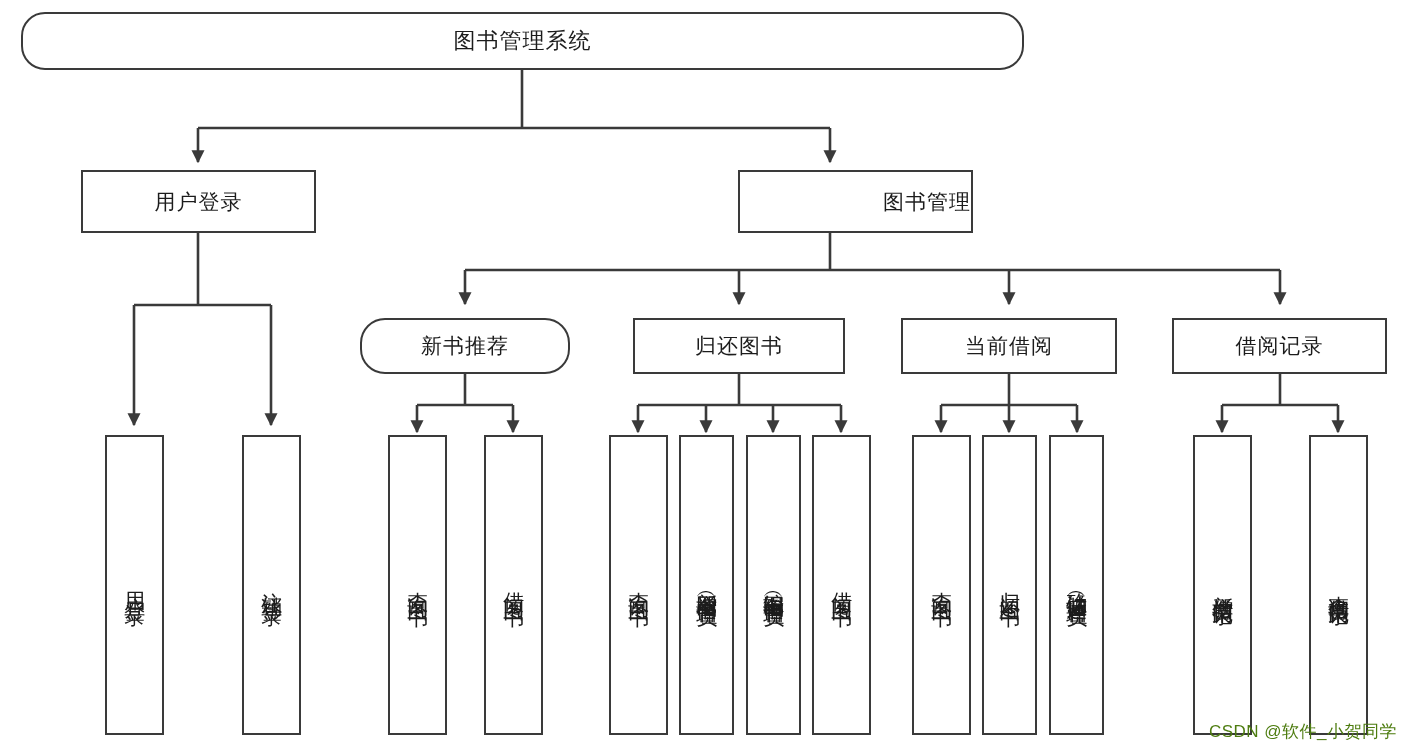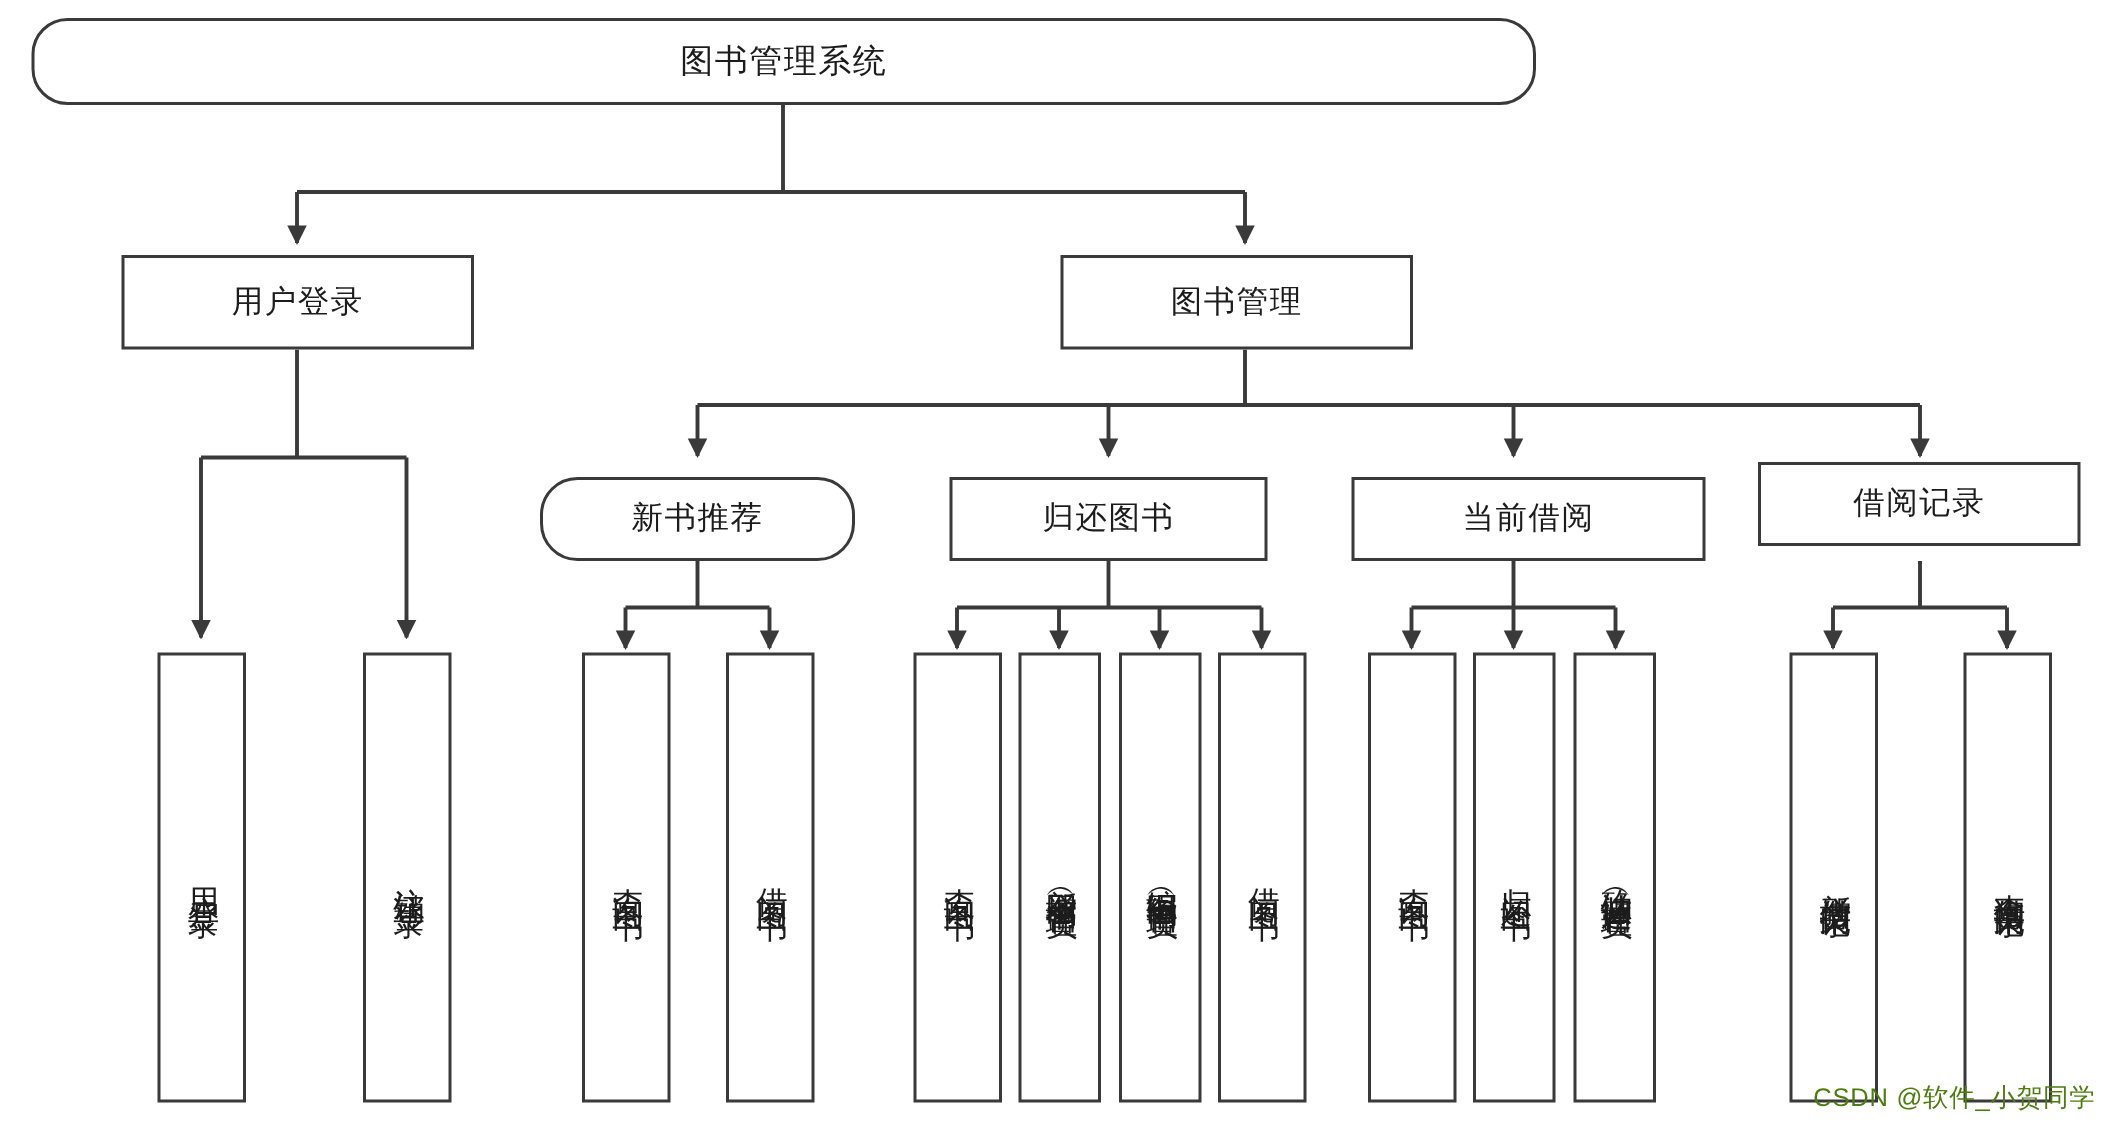--- a/index.html
+++ b/index.html
@@ -120,34 +120,34 @@
     </g>
   </svg>
 
   <div class="node node-h root" style="left:21px; top:12px; width:1003px; height:58px;">
     <span>图书管理系统</span>
   </div>
 
   <div class="node node-h" style="left:81px; top:170px; width:235px; height:63px;">
     <span>用户登录</span>
   </div>
-  <div class="node node-h" style="left:707px; top:170px; width:235px; height:63px;">
+  <div class="node node-h" style="left:738px; top:170px; width:235px; height:63px;justify-content:flex-end;">
     <span>图书管理</span>
   </div>
 
   <div class="node node-h" style="left:360px; top:318px; width:210px; height:56px;border-radius:25px;">
     <span>新书推荐</span>
   </div>
   <div class="node node-h" style="left:633px; top:318px; width:212px; height:56px;">
     <span>归还图书</span>
   </div>
-  <div class="node node-h" style="left:901px; top:318px; width:236px; height:56px;">
+  <div class="node node-h" style="left:901px; top:318px; width:216px; height:56px;">
     <span>当前借阅</span>
   </div>
-  <div class="node node-h" style="left:1172px; top:308px; width:215px; height:56px;">
+  <div class="node node-h" style="left:1172px; top:318px; width:215px; height:56px;">
     <span>借阅记录</span>
   </div>
 
   <div class="node node-v" style="left:105px; top:435px; width:59px; height:300px;">
     <span>用户登录</span>
   </div>
   <div class="node node-v" style="left:242px; top:435px; width:59px; height:300px;">
     <span>注销登录</span>
   </div>
 

